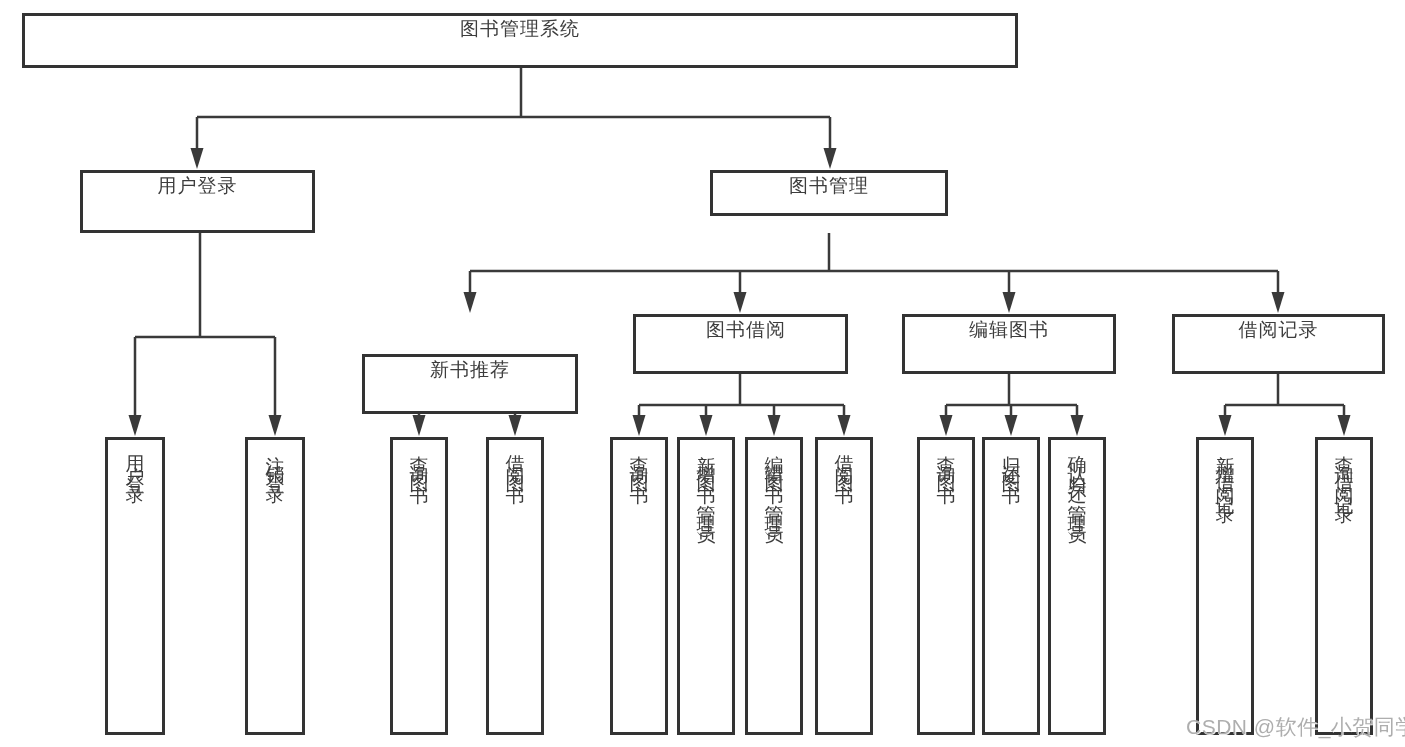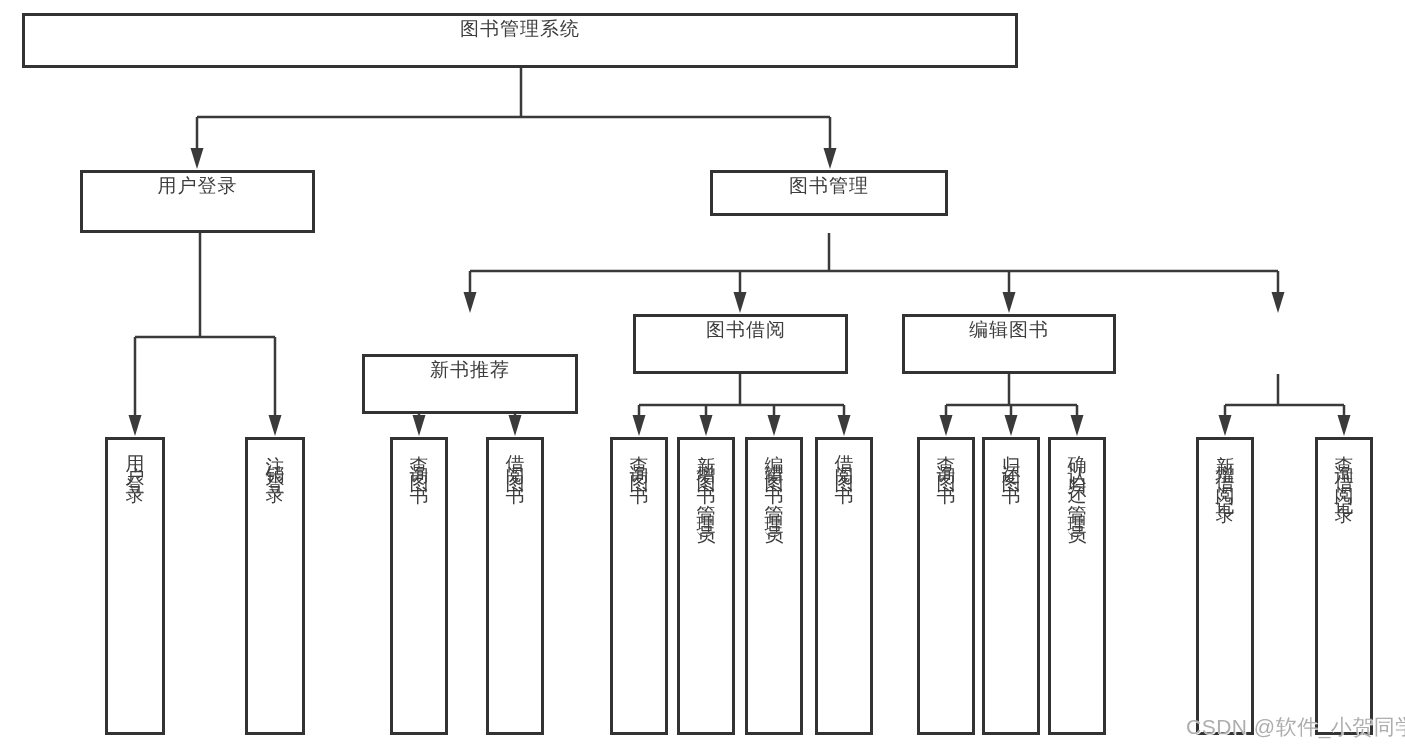--- a/index.html
+++ b/index.html
@@ -123,20 +123,23 @@
 
   <div class="box new-book-box">
     <span class="h-label">新书推荐</span>
   </div>
   <div class="box borrow-box">
     <span class="h-label">图书借阅</span>
   </div>
   <div class="box current-box">
     <span class="h-label">编辑图书</span>
   </div>
+  <div class="box records-box">
+    <span class="h-label">借阅记录</span>
+  </div>
 
   <div class="box leaf leaf-1">
     <span class="v-label">用户登录</span>
   </div>
   <div class="box leaf leaf-2">
     <span class="v-label">注销登录</span>
   </div>
   <div class="box leaf leaf-3">
     <span class="v-label">查询图书</span>
   </div>

